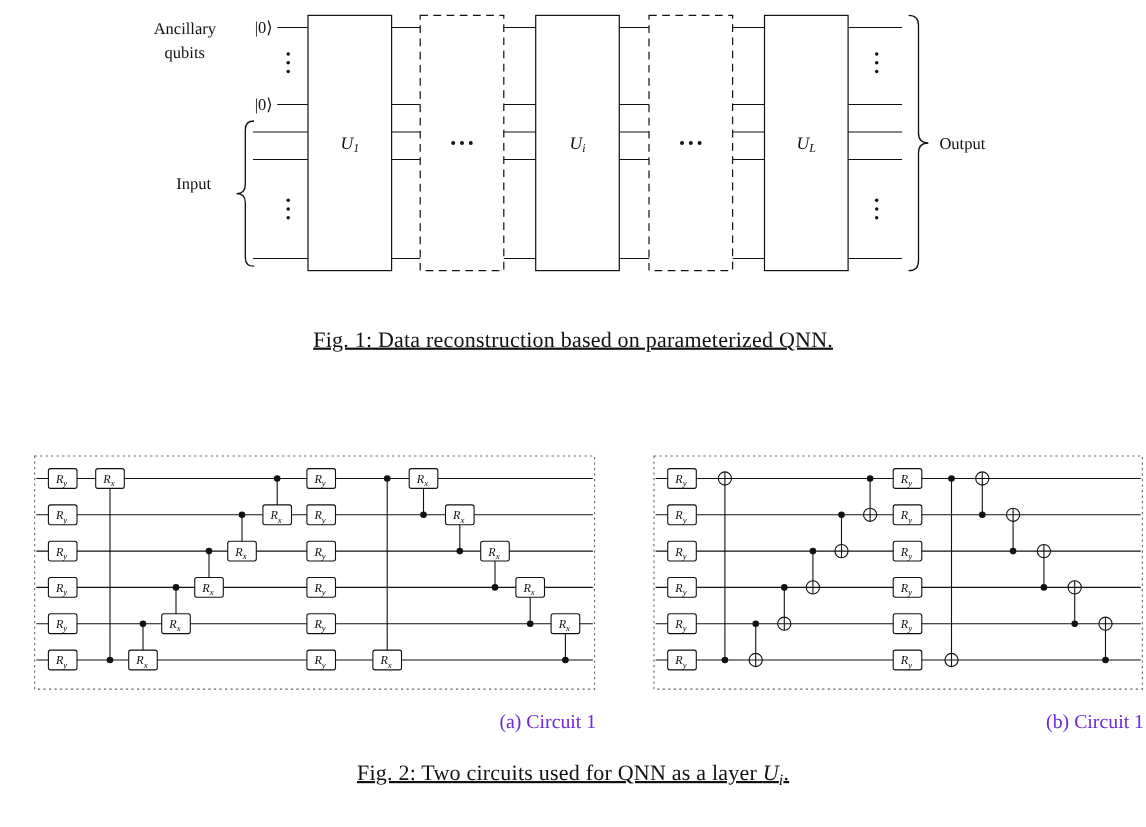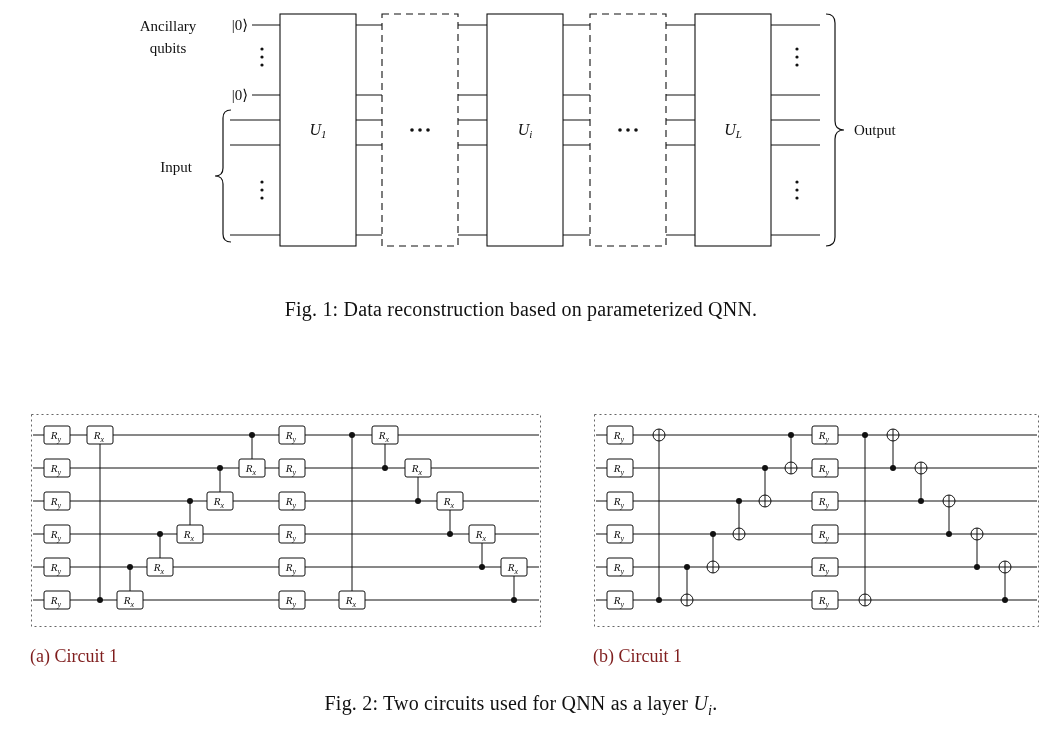--- a/index.html
+++ b/index.html
@@ -13,25 +13,26 @@
     font-family: "Liberation Serif", "DejaVu Serif", serif;
     overflow: hidden;
   }
   .abs { position: absolute; }
   .caption {
     font-size: 20px;
     text-align: center;
     color: #111111;
     width: 100%;
     letter-spacing: 0.2px;
+    text-decoration: underline;
   }
   .subcap {
     font-size: 18px;
-    text-align: left;
-    color: #7f1d1d;
+    text-align: right;
+    color: #6d28d9;
   }
   sub { font-size: 0.72em; }
   svg text { fill: #111111; }
 </style>
 </head>
 <body>
 
 <div class="page">
 
   <svg class="abs" style="left:0; top:0;" width="1042" height="272" viewBox="0 0 1042 272">

